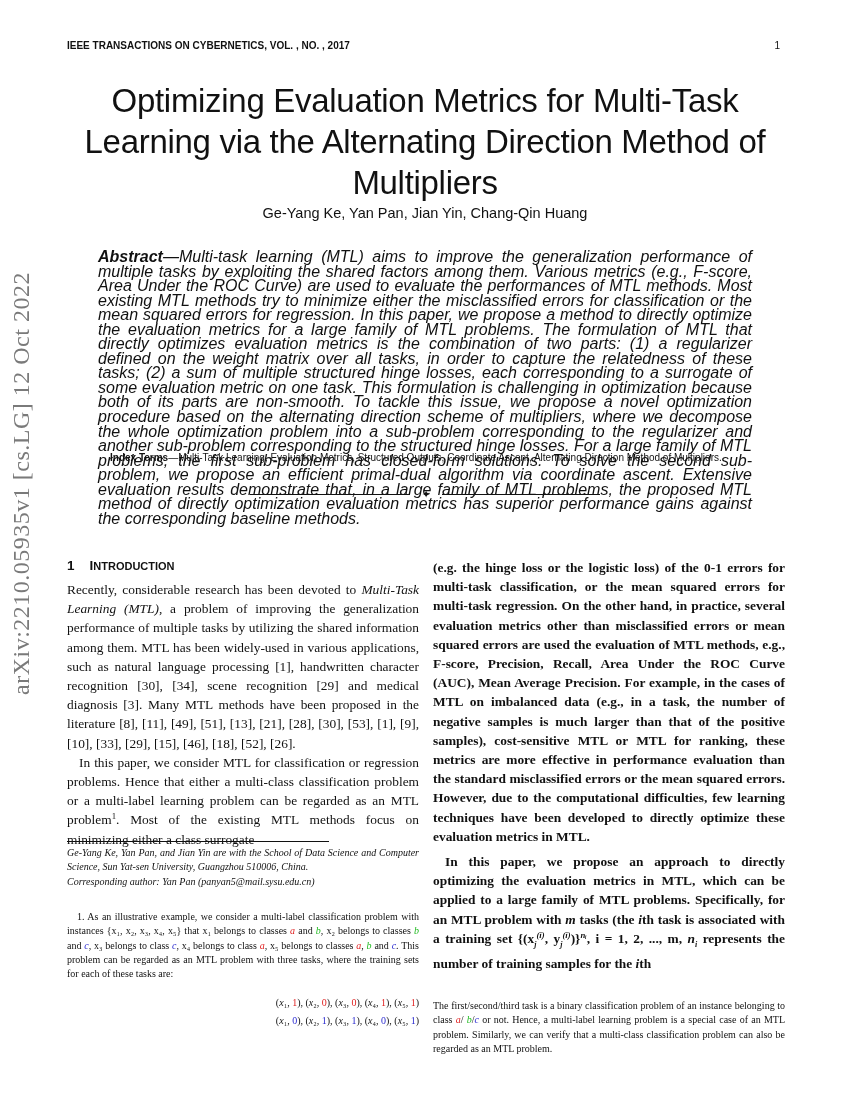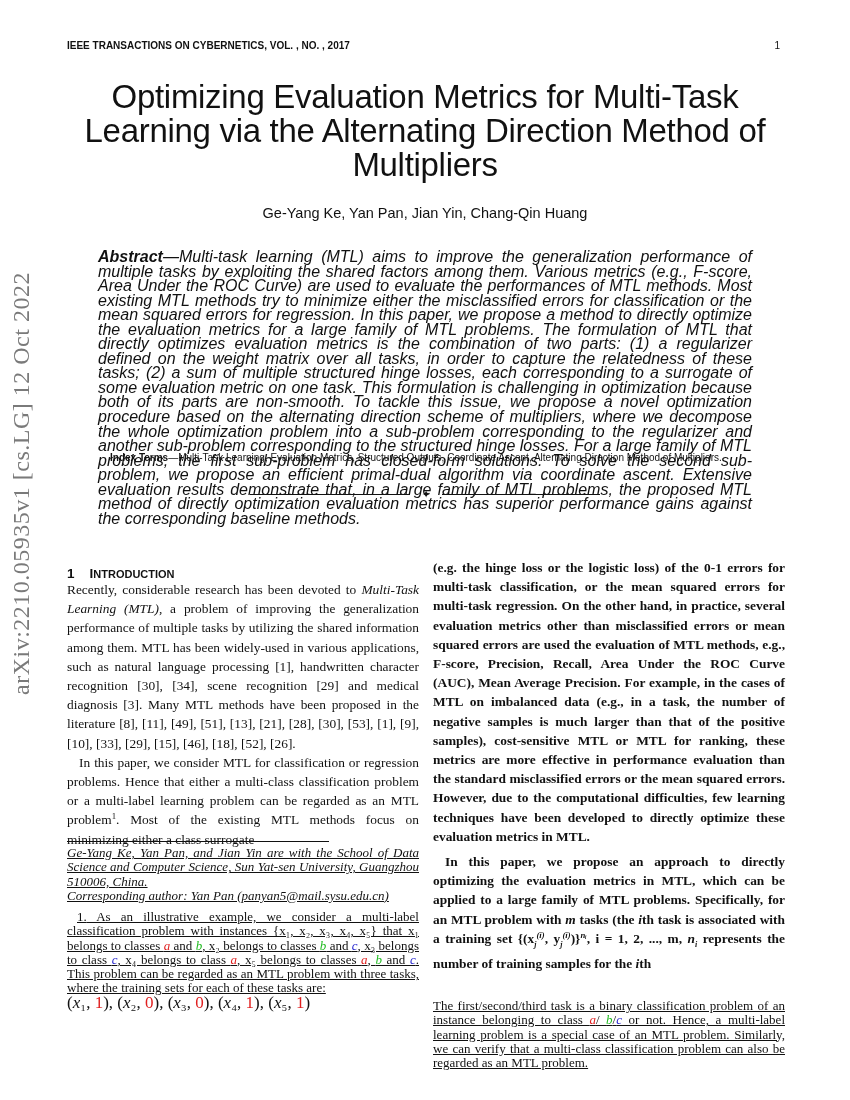--- a/index.html
+++ b/index.html
@@ -1,41 +1,41 @@
 <!DOCTYPE html>
 <html><head>
 <meta charset="utf-8">
 <style>
   html, body { margin:0; padding:0; background:#ffffff; }
   body { width:850px; height:1100px; position:relative; overflow:hidden; color:#111; }
   .sans { font-family: "Liberation Sans", "DejaVu Sans", sans-serif; }
   .serif { font-family: "Liberation Serif", "DejaVu Serif", serif; }
   .running-head { position:absolute; top:40px; left:67px; font-size:10px; letter-spacing:0px;font-weight:bold; }
   .page-num { position:absolute; top:40px; right:70px; font-size:10px; }
-  .title { position:absolute; top:80px; left:60px; width:730px; text-align:center; font-size:33px; line-height:34px; font-weight:normal; margin:0; letter-spacing:-0.3px; }
+  .title { position:absolute; top:80px; left:60px; width:730px; text-align:center; font-size:33px; line-height:41px; font-weight:normal; margin:0; letter-spacing:-0.3px; }
   .authors { position:absolute; top:205px; left:60px; width:730px; text-align:center; font-size:14.5px; }
   .abstract { position:absolute; top:250px; left:98px; width:654px; font-size:16px; line-height:14.55px; text-align:justify;font-style:italic; }
   .abstract b, .index-terms b { font-weight:bold; }
   .index-terms { position:absolute; top:451px; left:98px; width:654px; font-size:10px; line-height:14.5px; text-align:justify;margin-left:12px; }
   .separator { position:absolute; top:488px; left:250px; width:350px; height:12px; }
   .sep-line { position:absolute; top:6px; height:1px; background:#111; }
   .sep-diamond { position:absolute; left:170px; top:0px; width:12px; text-align:center; font-size:11px; line-height:12px; }
   .arxiv-stamp { position:absolute; left:8px; top:695px; transform-origin:left top; transform:rotate(-90deg); font-size:24px; color:#7a7a7a; white-space:nowrap; letter-spacing:0.5px; }
   .col { position:absolute; width:352px; font-size:13.4px; line-height:19.2px; text-align:justify; }
   .col p { margin:0; }
   .col .indent { text-indent:12px; }
-  .sec-head { position:absolute; top:558px; left:67px; font-size:13.5px; font-weight:bold;margin-top:8px; }
+  .sec-head { position:absolute; top:558px; left:67px; font-size:13.5px; font-weight:bold; }
   .sec-head .sc { font-size:11px; }
   .footnote-rule { position:absolute; top:841px; left:67px; width:262px; height:1px; background:#111; }
-  .fn { position:absolute; font-size:13px; line-height:14.3px; text-align:justify;text-decoration:underline; }
+  .fn { position:absolute; font-size:10px; line-height:14.3px; text-align:justify; }
   .fn i { font-style:italic; }
   .red { color:#e02020; }
   .green { color:#22bb22; }
   .blue { color:#2a2ad0; }
-  .math-rows { position:absolute; top:994px; left:67px; width:352px; text-align:left; font-size:17px; line-height:18px; }
+  .math-rows { position:absolute; top:994px; left:67px; width:352px; text-align:right; font-size:10px; line-height:18px; }
   sup { font-size:0.65em; line-height:0; }
 </style>
 </head>
 <body>
 
 <div>
 
   <div class="running-head sans">IEEE TRANSACTIONS ON CYBERNETICS, VOL. , NO. , 2017</div>
   <div class="page-num sans">1</div>
 
@@ -73,20 +73,21 @@
     <i>Ge-Yang Ke, Yan Pan, and Jian Yin are with the School of Data Science and Computer Science, Sun Yat-sen University, Guangzhou 510006, China.</i><br>
     <i>Corresponding author: Yan Pan (panyan5@mail.sysu.edu.cn)</i><br>
   </div>
 
   <div class="fn serif" style="top:910px; left:67px; width:352px; text-indent:10px;">
     <span>1.</span><span> As an illustrative example, we consider a multi-label classification problem with instances {x₁, x₂, x₃, x₄, x₅} that x₁ belongs to classes </span><i class="red">a</i><span> and </span><i class="green">b</i><span>, x₂ belongs to classes </span><i class="green">b</i><span> and </span><i class="blue">c</i><span>, x₃ belongs to class </span><i class="blue">c</i><span>, x₄ belongs to class </span><i class="red">a</i><span>, x₅ belongs to classes </span><i class="red">a</i><span>, </span><i class="green">b</i><span> and </span><i class="blue">c</i><span>. This problem can be regarded as an MTL problem with three tasks, where the training sets for each of these tasks are:</span>
   </div>
 
   <div class="math-rows serif">
     <div>(<i>x</i>₁, <span class="red">1</span>), (<i>x</i>₂, <span class="red">0</span>), (<i>x</i>₃, <span class="red">0</span>), (<i>x</i>₄, <span class="red">1</span>), (<i>x</i>₅, <span class="red">1</span>)</div>
+    <div>(<i>x</i>₁, <span class="blue">0</span>), (<i>x</i>₂, <span class="blue">1</span>), (<i>x</i>₃, <span class="blue">1</span>), (<i>x</i>₄, <span class="blue">0</span>), (<i>x</i>₅, <span class="blue">1</span>)</div>
   </div>
 
   <div class="col serif" style="top:558px; left:433px;font-weight:bold;">
     <p>(e.g. the hinge loss or the logistic loss) of the 0-1 errors for multi-task classification, or the mean squared errors for multi-task regression. On the other hand, in practice, several evaluation metrics other than misclassified errors or mean squared errors are used the evaluation of MTL methods, e.g., F-score, Precision, Recall, Area Under the ROC Curve (AUC), Mean Average Precision. For example, in the cases of MTL on imbalanced data (e.g., in a task, the number of negative samples is much larger than that of the positive samples), cost-sensitive MTL or MTL for ranking, these metrics are more effective in performance evaluation than the standard misclassified errors or the mean squared errors. However, due to the computational difficulties, few learning techniques have been developed to directly optimize these evaluation metrics in MTL.</p>
     <p class="indent" style="margin-top:6px;"><span>In this paper, we propose an approach to directly optimizing the evaluation metrics in MTL, which can be applied to a large family of MTL problems. Specifically, for an MTL problem with </span><i>m</i><span> tasks (the </span><i>i</i><span>th task is associated with a training set {(x</span><sub style="font-size:0.6em;"><i>j</i></sub><sup><i>(i)</i></sup><span>, y</span><sub style="font-size:0.6em;"><i>j</i></sub><sup><i>(i)</i></sup><span>)}</span><sup><i>nᵢ</i></sup><span>, i = 1, 2, ..., m, </span><i>n</i><sub style="font-size:0.6em;"><i>i</i></sub><span> represents the number of training samples for the </span><i>i</i><span>th</span></p>
   </div>
 
   <div class="fn serif" style="top:977px; left:433px; width:352px;margin-top:22px;">
     <span>The first/second/third task is a binary classification problem of an instance belonging to class </span><i class="red">a</i><span>/ </span><i class="green">b</i><span>/</span><i class="blue">c</i><span> or not. Hence, a multi-label learning problem is a special case of an MTL problem. Similarly, we can verify that a multi-class classification problem can also be regarded as an MTL problem.</span>
   </div>

